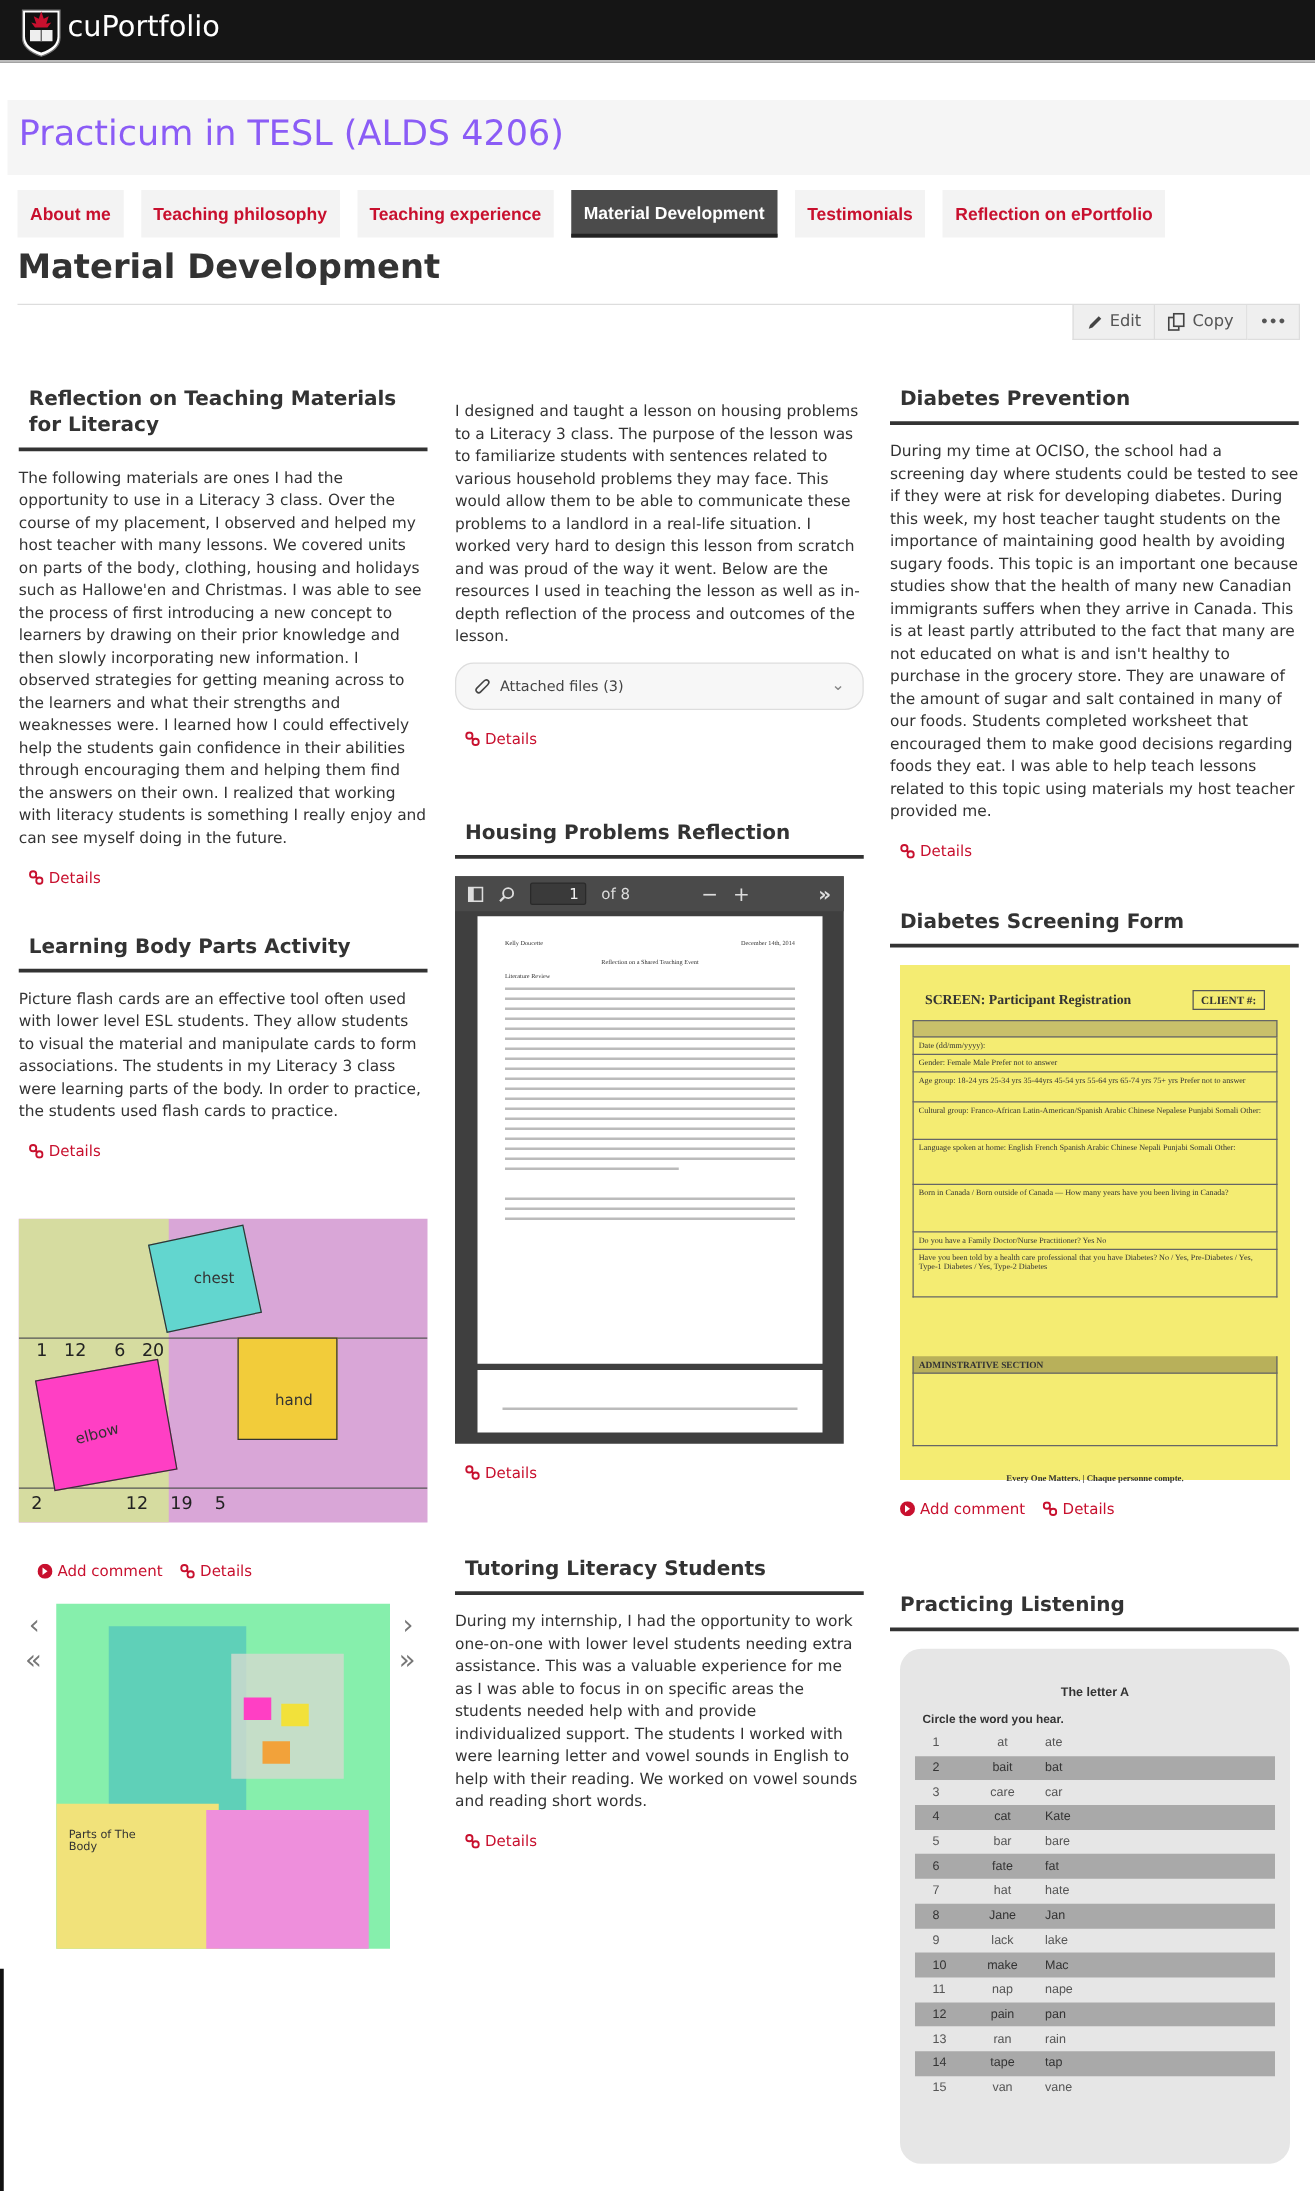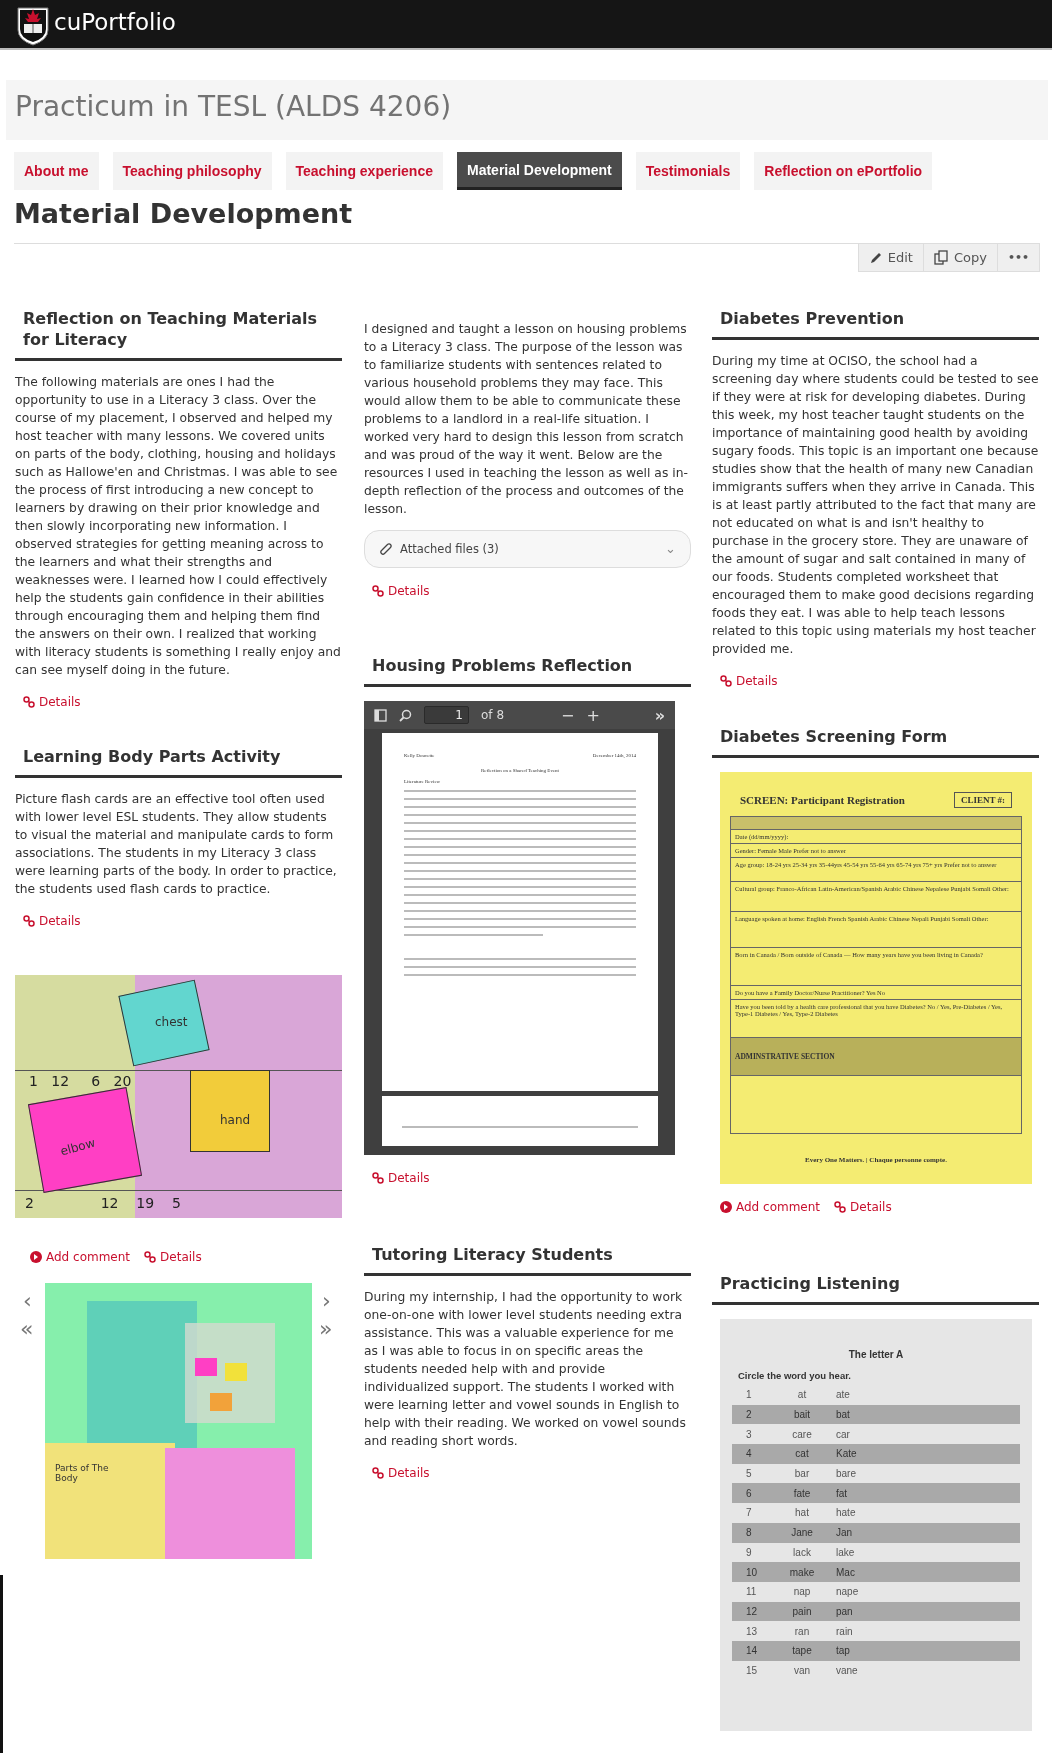--- a/index.html
+++ b/index.html
@@ -4,21 +4,21 @@
 <style>
   * { box-sizing: border-box; margin: 0; padding: 0; }
   html, body { width: 1052px; height: 1753px; overflow: hidden; background: #fff; }
   body { font-family: "DejaVu Sans", "Liberation Sans", sans-serif; color: #333; position: relative; }
 
   .topbar { position: absolute; left: 0; top: 0; width: 1052px; height: 50px; background: #151515; border-bottom: 2px solid #bbb; }
   .topbar .logo { position: absolute; left: 16px; top: 4px; width: 34px; height: 42px; }
   .topbar .brand { position: absolute; left: 54px; top: 9px; font-family: "DejaVu Sans", sans-serif; font-size: 23px; color: #fff; }
 
   .header-band { position: absolute; left: 6px; top: 80px; width: 1042px; height: 60px; background: #f5f5f5; }
-  .header-band .title { position: absolute; left: 9px; top: 10px; font-size: 28px; color: #737373; font-weight: normal; }
+  .header-band .title { position: absolute; left: 9px; top: 10px; font-size: 28px; color: #8b5cf6; font-weight: normal; }
 
   .tabs { position: absolute; left: 14px; top: 152px; height: 38px; display: flex; gap: 14px; }
   .tab { height: 38px; padding: 0 10px; background: #f3f3f3; color: #c8102e; font-size: 14px; font-weight: bold; display: flex; align-items: center; cursor: pointer; font-family: "Liberation Sans", sans-serif; }
   .tab.active { background: #4b4b4b; color: #fff; border-bottom: 3px solid #222; }
 
   .page-title { position: absolute; left: 14px; top: 198px; font-size: 27px; font-weight: bold; color: #333; }
 
   .action-bar { position: absolute; left: 14px; top: 243px; width: 1026px; height: 27px; border-top: 1px solid #ddd; }
   .btn-group { position: absolute; right: 0; top: 0; display: flex; }
   .btn { height: 28px; padding: 0 10px; background: #efefef; border: 1px solid #ddd; border-top: none; font-size: 13px; color: #555; display: flex; align-items: center; gap: 5px; cursor: pointer; }
@@ -35,34 +35,34 @@
   .pdf { position: relative; width: 311px; height: 454px; background: #3f3f3f; margin-top: 14px; }
   .pdf-bar { height: 28px; background: #4a4a4a; display: flex; align-items: center; padding: 0 10px; gap: 12px; color: #ddd; font-size: 12px; }
   .pdf-page-box { width: 45px; height: 18px; background: #3a3a3a; border: 1px solid #2a2a2a; border-radius: 2px; text-align: right; padding-right: 5px; line-height: 16px; color: #eee; }
   .pdf-sheet { position: absolute; left: 18px; top: 32px; width: 276px; height: 358px; background: #fff; padding: 20px 22px; }
   .pdf-sheet2 { position: absolute; left: 18px; top: 395px; width: 276px; height: 50px; background: #fff; }
   .line { height: 2px; background: #bbb; margin: 6px 0; }
 
   .photo { position: relative; overflow: hidden; }
   .carousel-arrow { position: absolute; color: #777; font-size: 22px; cursor: pointer; }
 
-  .listening { background: #e6e6e6; padding: 30px 12px 10px 12px; font-family: "Liberation Sans", sans-serif; }
+  .listening { background: #e6e6e6; padding: 30px 12px 10px 12px; font-family: "Liberation Sans", sans-serif; border-radius: 17px; }
   .listening .t1 { text-align: center; font-size: 10px; font-weight: bold; color: #333; }
   .listening .t2 { font-size: 9.5px; font-weight: bold; color: #333; margin: 10px 0 4px 6px; }
   .lrow { display: flex; height: 19.7px; align-items: center; font-size: 10px; color: #555; }
   .lrow.shade { background: #a9a9a9; color: #333; }
   .lrow span:nth-child(1) { width: 46px; padding-left: 14px; }
   .lrow span:nth-child(2) { width: 48px; text-align: center; }
   .lrow span:nth-child(3) { width: 60px; padding-left: 10px; }
 
   .form { background: #f4ec72; padding: 12px 10px; font-family: "Liberation Serif", serif; color: #333; font-size: 7px; }
   .form .ftitle { font-size: 11px; font-weight: bold; display: flex; justify-content: space-between; align-items: center; padding: 8px 10px; }
   .form .client { border: 1px solid #555; padding: 2px 6px; font-size: 9px; }
   .frow { border: 1px solid #666; border-top: none; padding: 3px 4px; font-size: 6.5px; min-height: 14px; }
-  .fadmin { background: #b8b05a; font-weight: bold; font-size: 7.5px; padding: 14px 4px; border: 1px solid #666; border-top: none; }
+  .fadmin { background: #b8b05a; font-weight: bold; font-size: 7.5px; padding: 2px 4px; border: 1px solid #666; border-top: none; margin-top: 47px; }
 </style>
 </head>
 <body>
 
 <div class="topbar">
   <svg class="logo" viewBox="0 0 34 42">
     <path d="M2 4 H32 V26 Q32 36 17 41 Q2 36 2 26 Z" fill="#fff" stroke="#777" stroke-width="1"></path>
     <path d="M4 6 H30 V25 Q30 34 17 38 Q4 34 4 25 Z" fill="#111"></path>
     <path d="M17 5 L19 11 L23 9 L21 15 L25 14 L22 18 L12 18 L9 14 L13 15 L11 9 L15 11 Z" fill="#c8102e"></path>
     <rect x="8" y="20" width="18" height="9" fill="#eee"></rect>

